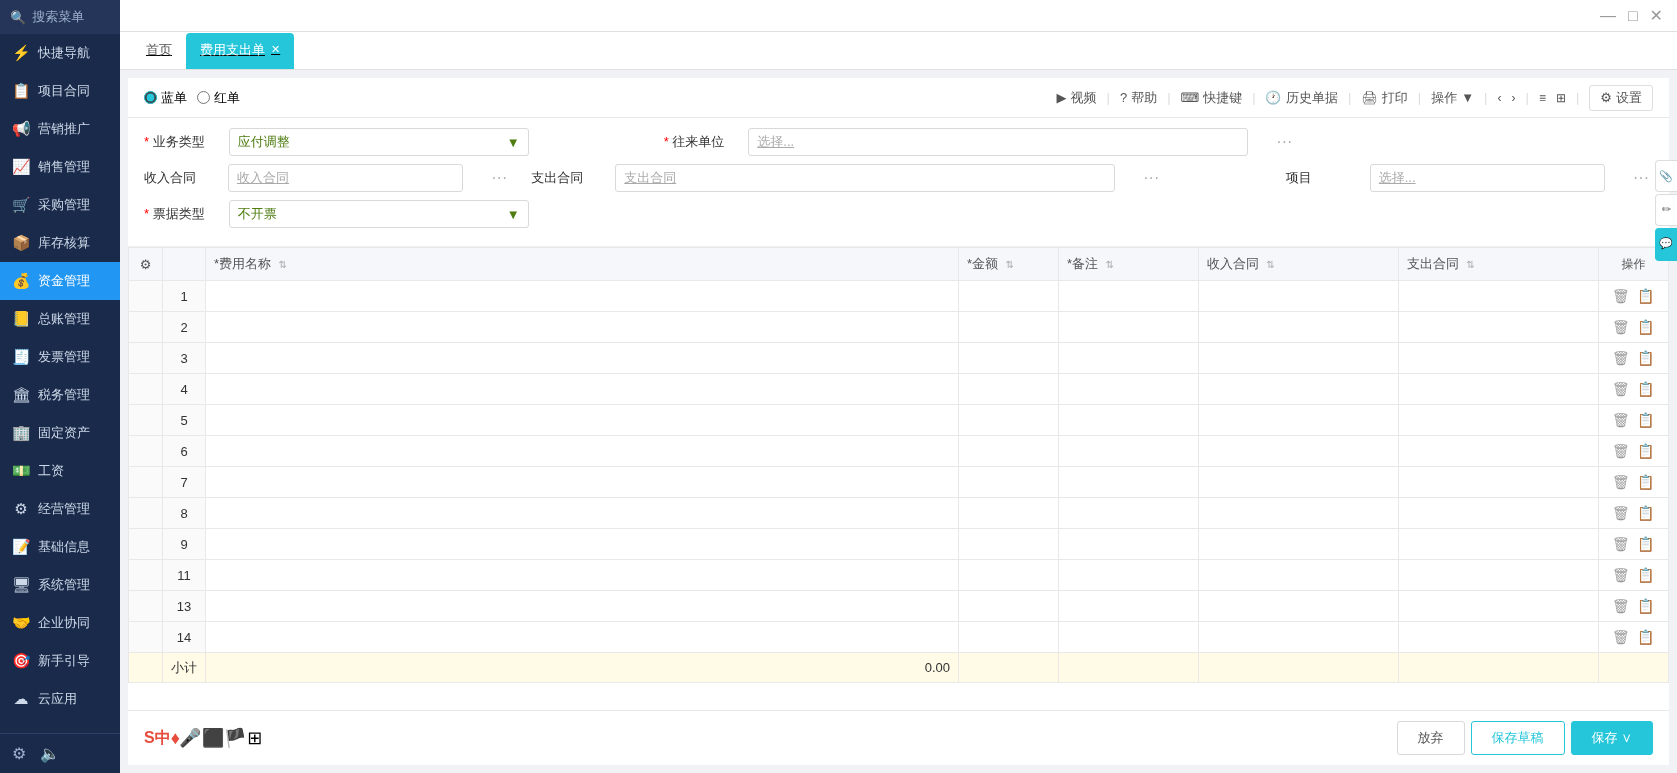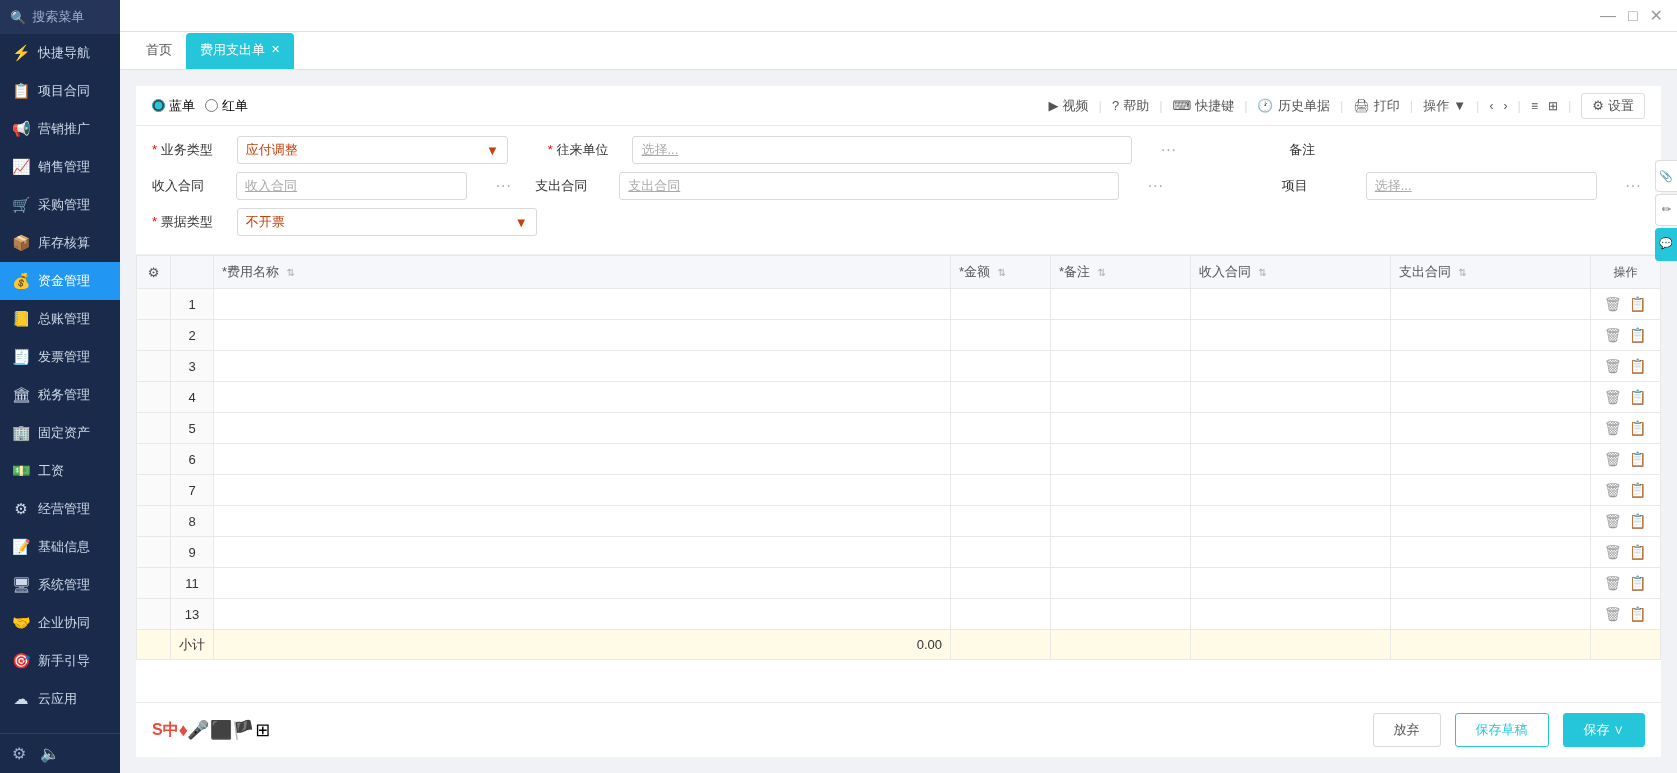--- a/index.html
+++ b/index.html
@@ -28,35 +28,35 @@
     .sidebar-bottom-icon { color: #9bb0cc; cursor: pointer; font-size: 16px; }
 
     
     .main-content {
       flex: 1; display: flex; flex-direction: column; background: #f0f2f5; height: 773px; overflow: hidden;
     }
 
     
     .tab-bar {
       display: flex; align-items: center; background: #fff;
-      border-bottom: 1px solid #e0e0e0; padding: 0 12px; min-height: 38px;
+      border-bottom: 1px solid #e0e0e0; padding: 0 12px; min-height: 38px; text-decoration: underline;
     }
     .tab {
       display: flex; align-items: center; padding: 8px 14px; cursor: pointer;
       font-size: 13px; color: #555; border-bottom: 2px solid transparent;
       gap: 6px;
     }
     .tab.active { color: #fff; background: #26c6da; border-radius: 4px 4px 0 0; }
     .tab-close { font-size: 11px; cursor: pointer; color: #fff; }
     .tab-home { color: #555; }
 
     
     .form-area {
       flex: 1; display: flex; flex-direction: column; background: #fff;
-      margin: 16px; overflow: hidden;
+      margin: 8px; overflow: hidden;
     }
 
     
     .toolbar {
       display: flex; align-items: center; justify-content: space-between;
       padding: 6px 16px; border-bottom: 1px solid #e8e8e8; background: #fff;
       min-height: 40px;
     }
     .toolbar-left { display: flex; align-items: center; gap: 16px; }
     .toolbar-right { display: flex; align-items: center; gap: 10px; font-size: 12px; color: #555; }
@@ -81,21 +81,21 @@
     .field-label { color: #333; white-space: nowrap; min-width: 60px; }
     .field-label.required::before { content: '* '; color: red; }
     .field-input {
       flex: 1; border: 1px solid #d9d9d9; border-radius: 3px;
       padding: 4px 8px; font-size: 13px; color: #333; background: #fff;
       max-width: 320px;
     }
     .field-input.placeholder { color: #aaa; text-decoration: underline; }
     .field-select {
       flex: 1; border: 1px solid #d9d9d9; border-radius: 3px;
-      padding: 4px 8px; font-size: 13px; color: #c2410c; background: #fff;
+      padding: 4px 8px; font-size: 13px; color: #4d7c0f; background: #fff;
       max-width: 320px; display: flex; align-items: center; justify-content: space-between;
       cursor: pointer;
     }
     .field-dots { color: #aaa; font-size: 16px; cursor: pointer; padding: 0 4px; }
     .field-wide { max-width: 500px !important; }
 
     
     .table-container { flex: 1; overflow: auto; position: relative; }
     .data-table { width: 100%; border-collapse: collapse; background: #fff; }
     .data-table thead th {
@@ -118,21 +118,21 @@
     .sort-icon { color: #aaa; font-size: 10px; margin-left: 4px; }
 
     
     .form-footer {
       display: flex; align-items: center; justify-content: space-between;
       padding: 10px 16px; background: #fff; border-top: 1px solid #e8e8e8;
       min-height: 52px;
     }
     .footer-icons { display: flex; align-items: center; }
     .footer-icon { font-size: 18px; cursor: pointer; }
-    .footer-btns { display: flex; gap: 14px; padding-left: 34px; }
+    .footer-btns { display: flex; gap: 6px; padding-left: 34px; }
     .btn { padding: 7px 20px; border-radius: 3px; cursor: pointer; font-size: 13px; border: 1px solid; }
     .btn-default { background: #fff; color: #555; border-color: #d9d9d9; }
     .btn-secondary { background: #fff; color: #26c6da; border-color: #26c6da; }
     .btn-primary { background: #26c6da; color: #fff; border-color: #26c6da; }
 
     
     .right-tabs {
       position: fixed; right: 0; top: 160px; display: flex; flex-direction: column; gap: 0; z-index: 100;
     }
     .right-tab {
@@ -327,23 +327,20 @@
         </div>
         <div style="width:40px;"></div>
         <div class="field-group" style="flex:2;">
           <span class="field-label required">往来单位</span>
           <div class="field-input placeholder field-wide" style="flex:1;">
             <span>选择...</span>
           </div>
           <span class="field-dots">···</span>
         </div>
         <div style="width:30px;"></div>
-        <div class="field-group" style="flex:1;">
-          <span class="field-label">备注</span>
-        </div>
       </div>
 
       <div class="form-row">
         <div class="field-group">
           <span class="field-label">收入合同</span>
           <div class="field-input placeholder" style="min-width:200px; max-width:280px;">
             <span>收入合同</span>
           </div>
           <span class="field-dots">···</span>
         </div>
@@ -544,20 +541,33 @@
       <td></td>
       <td></td>
       <td></td>
       <td></td>
       <td></td>
       <td class="col-actions">
         <button class="action-btn" title="删除">🗑</button>
         <button class="action-btn" title="复制">📋</button>
       </td>
     </tr>
+            <tr>
+      <td class="row-num"></td>
+      <td class="row-num">14</td>
+      <td></td>
+      <td></td>
+      <td></td>
+      <td></td>
+      <td></td>
+      <td class="col-actions">
+        <button class="action-btn" title="删除">🗑</button>
+        <button class="action-btn" title="复制">📋</button>
+      </td>
+    </tr>
             <tr class="subtotal-row">
     <td></td>
     <td class="subtotal-label">小计</td>
     <td class="subtotal-value">0.00</td>
     <td></td>
     <td></td>
     <td></td>
     <td></td>
     <td></td>
   </tr>

